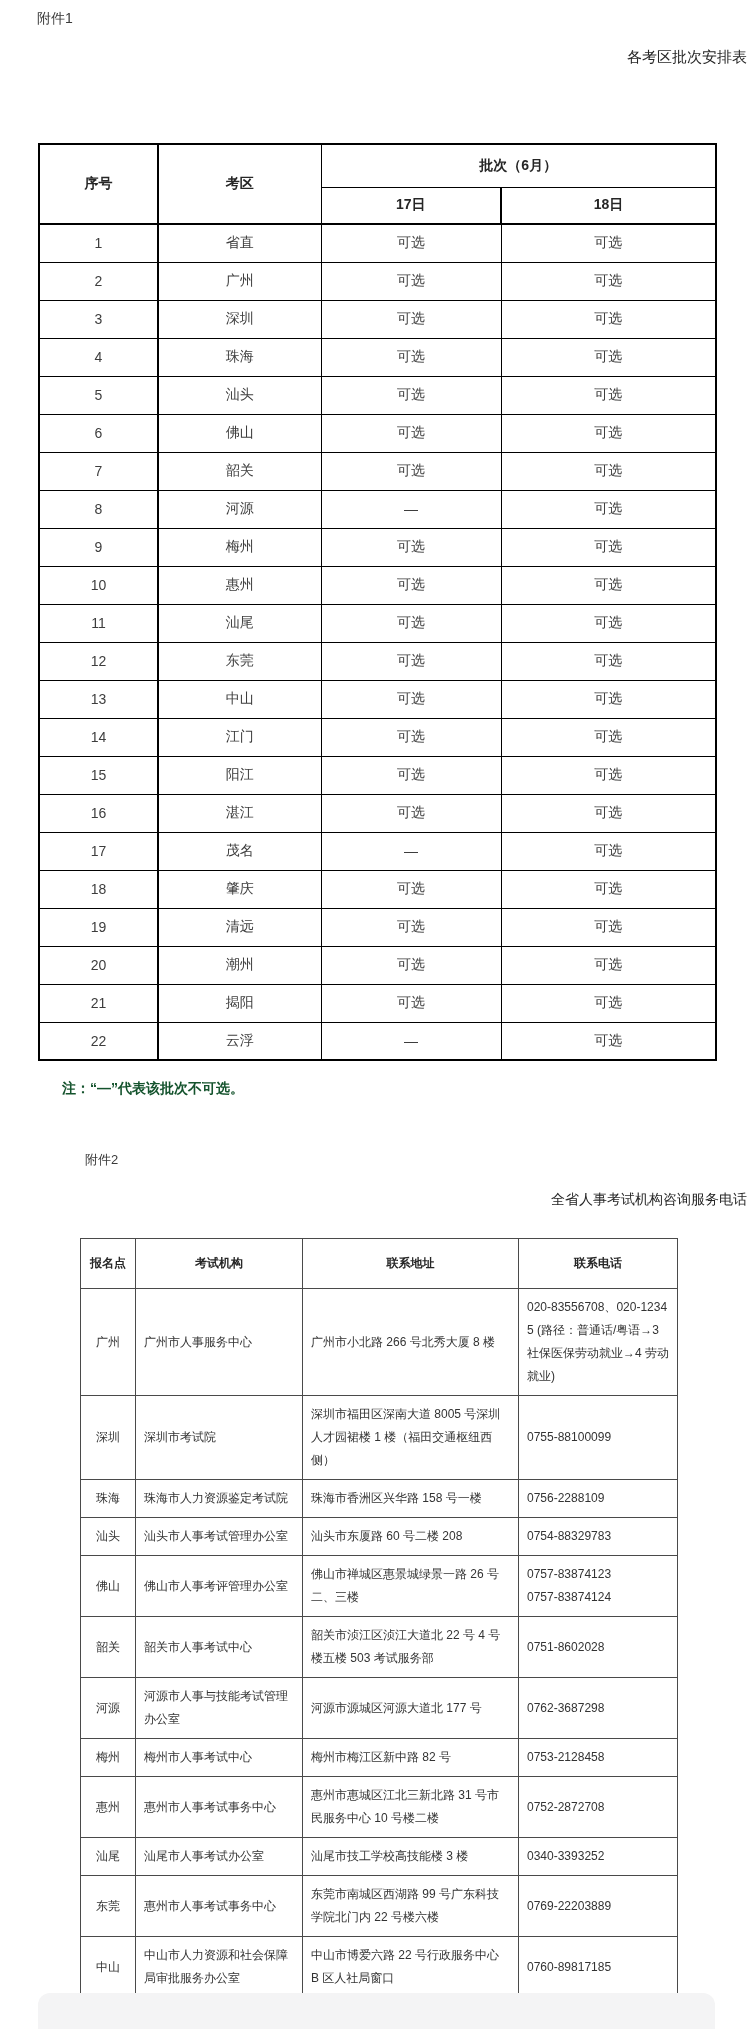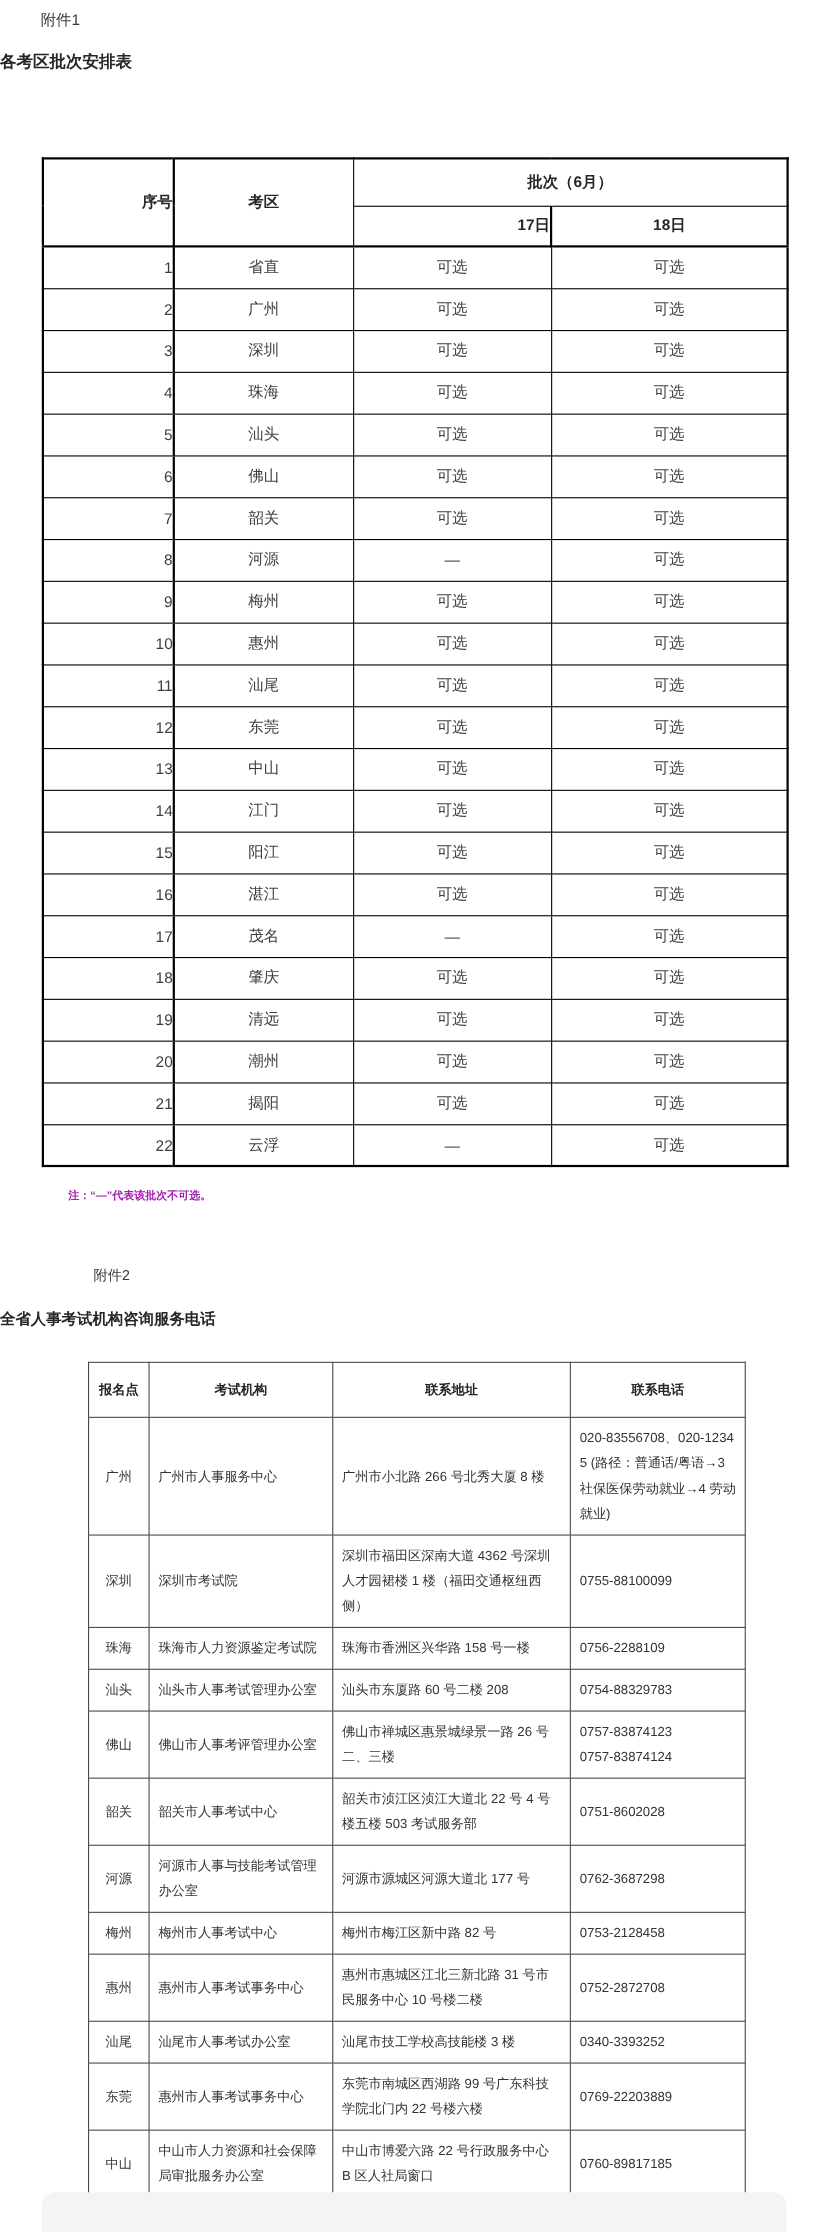--- a/index.html
+++ b/index.html
@@ -13,23 +13,24 @@
     position: relative;
   }
   .attach-label {
     font-size: 14px;
     line-height: 20px;
     color: #3a3a3a;
   }
   .attach1 { margin: 8px 0 0 37px; }
   .attach2 { margin: 52px 0 0 85px; font-size: 13px; }
   .doc-title {
-    text-align: left;
-    font-weight: bold;
+    text-align: right;
+    font-weight: normal;
     color: #262626;
+    margin-left: 48px;
   }
   .title1 { margin-top: 18px; font-size: 15px; line-height: 22px; }
   .title2 { margin-top: 18px; font-size: 14px; line-height: 22px; }
 
   
   table { border-collapse: collapse; table-layout: fixed; }
   .batch-table {
     margin: 75px 0 0 38px;
     width: 677px;
     border: 2px solid #000;
@@ -41,30 +42,30 @@
     text-align: center;
     vertical-align: middle;
   }
   .batch-table th {
     font-weight: bold;
     color: #262626;
   }
   .batch-table .h-top th { height: 43px; }
   .batch-table .h-sub th { height: 37px; font-weight: bold; }
   .batch-table th[rowspan] { border-right-width: 1px; }
-  .batch-table th:first-child, .batch-table td:first-child { border-right-width: 2px; text-align: right; }
+  .batch-table th:first-child, .batch-table td:first-child { border-right-width: 2px; }
   .batch-table thead .h-sub th, .batch-table thead th[rowspan] { border-bottom-width: 2px; }
   .batch-table tbody td { height: 38px; }
 
   .note {
     margin: 17px 0 0 62px;
-    font-size: 10px;
+    font-size: 14px;
     line-height: 20px;
     font-weight: bold;
-    color: #a21caf;
+    color: #14532d;
   }
 
   
   .contact-table {
     margin: 28px 0 0 80px;
     width: 597px;
     border: 1px solid #333;
     font-size: 12px;
     color: #333;
   }
@@ -283,21 +284,21 @@
         <td class="site-cell">广州</td>
         <td class="org-cell">广州市人事服务中心</td>
         <td class="addr-cell">广州市小北路 266 号北秀大厦 8 楼</td>
         <td class="phone-cell">
           <div>020-83556708、020-12345 (路径：普通话/粤语→3社保医保劳动就业→4 劳动就业)</div>
         </td>
       </tr>
       <tr>
         <td class="site-cell">深圳</td>
         <td class="org-cell">深圳市考试院</td>
-        <td class="addr-cell">深圳市福田区深南大道 4362 号深圳人才园裙楼 1 楼（福田交通枢纽西侧）</td>
+        <td class="addr-cell">深圳市福田区深南大道 8005 号深圳人才园裙楼 1 楼（福田交通枢纽西侧）</td>
         <td class="phone-cell">
           <div>0755-88100099</div>
         </td>
       </tr>
       <tr>
         <td class="site-cell">珠海</td>
         <td class="org-cell">珠海市人力资源鉴定考试院</td>
         <td class="addr-cell">珠海市香洲区兴华路 158 号一楼</td>
         <td class="phone-cell">
           <div>0756-2288109</div>

